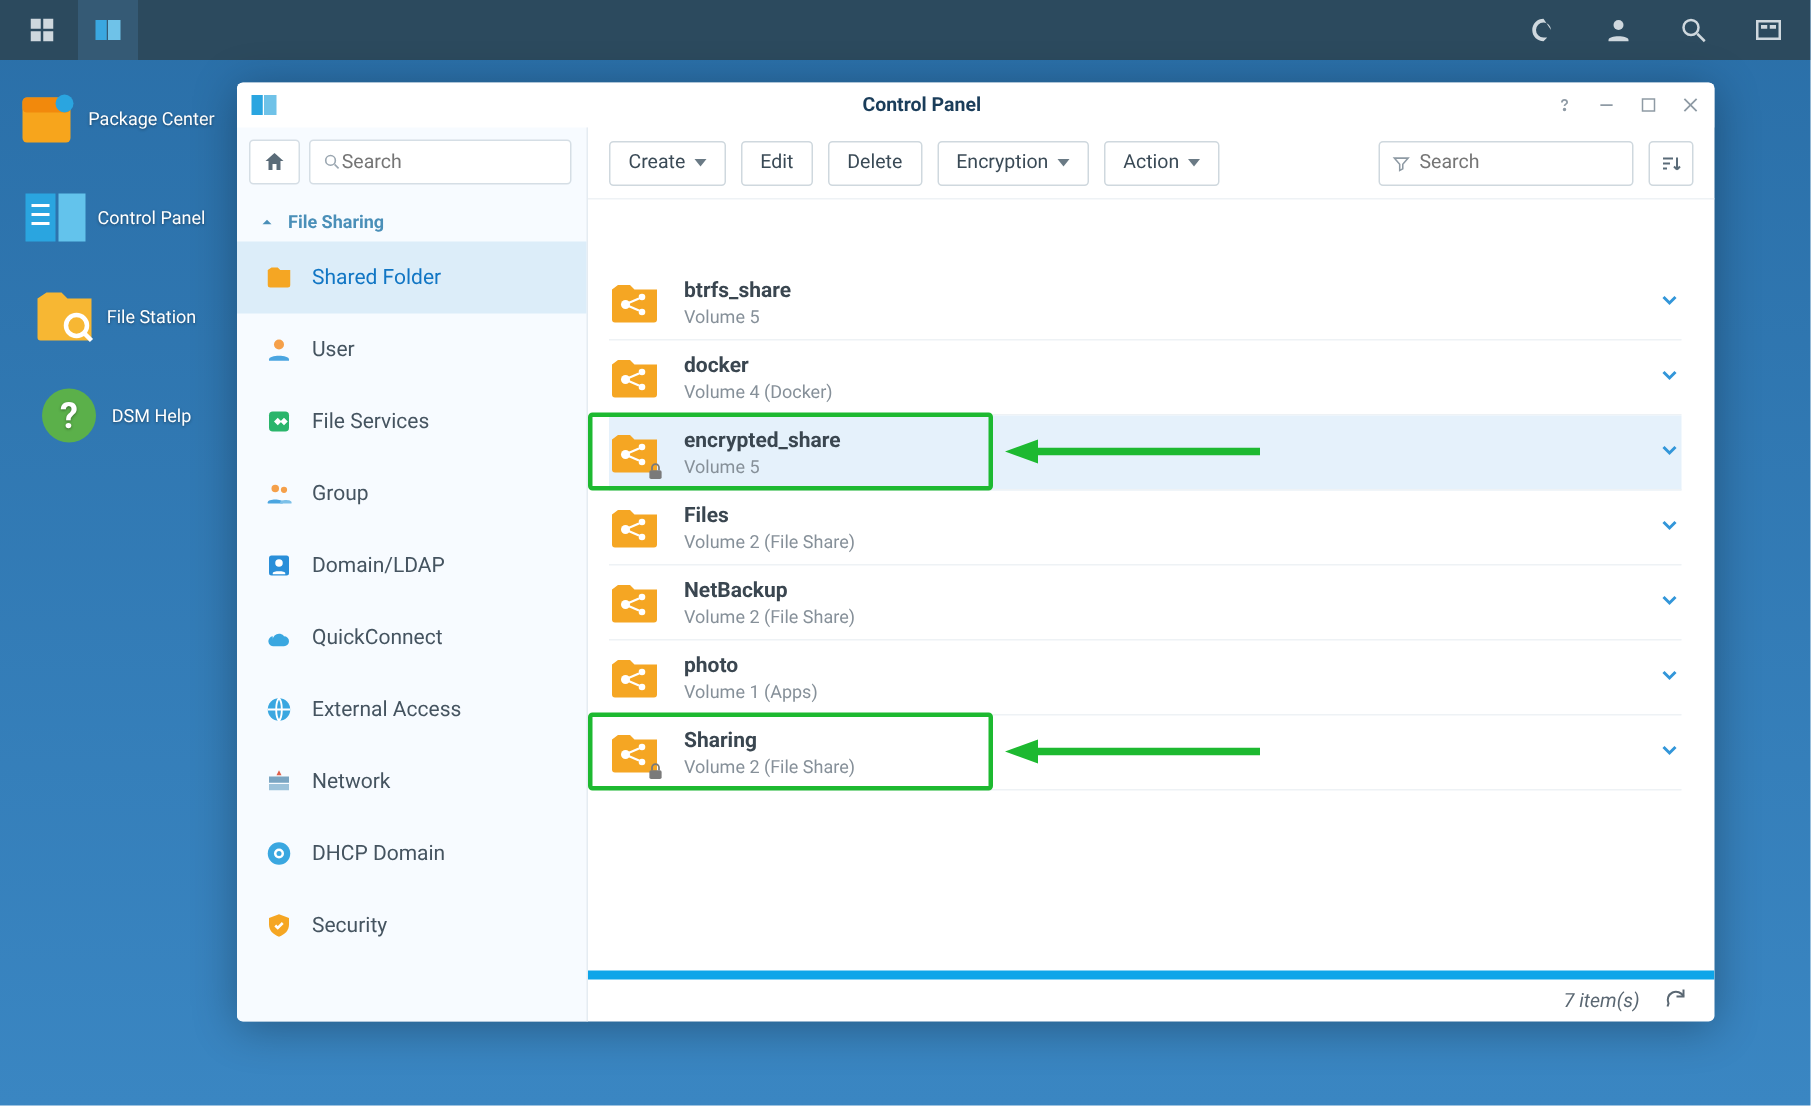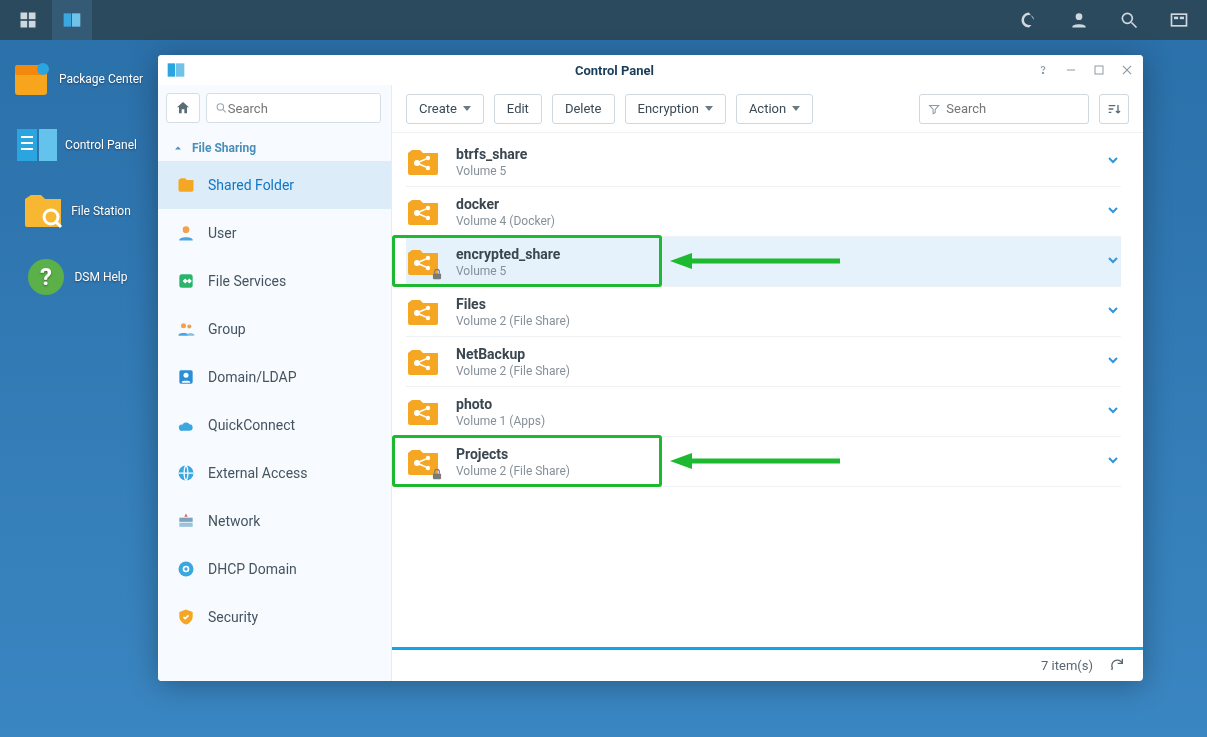--- a/index.html
+++ b/index.html
@@ -32,41 +32,41 @@
 .sb-top { display: flex; gap: 6px; padding: 8px 10px 8px 8px; }
 .home-btn { width: 34px; height: 30px; border: 1px solid #d5dee5; border-radius: 3px; display: flex; align-items:center; justify-content:center; cursor:pointer; color:#5a6b78; background:#fff;}
 .sb-search { flex:1; height:30px; border:1px solid #d5dee5; border-radius:3px; display:flex; align-items:center; padding:0 8px; color:#9aa6b0; font-size:13px; background:#fff; }
 .sb-search input { border:none; outline:none; width:100%; font-size:13px; color:#333; }
 .sb-group-hdr { display:flex; align-items:center; gap:8px; padding: 10px 14px 6px 14px; color:#4a8fb8; font-weight:700; font-size:12px; cursor:pointer;}
 .sb-group-hdr svg { width:12px; height:12px; fill:#4a8fb8; }
 .sb-item { display:flex; align-items:center; gap:12px; height:48px; padding:0 18px; cursor:pointer; font-size:14px; color:#455460;}
 .sb-item.selected { background:#dcedf9; color:#1176c4; }
 .sb-item .sicon { width:20px; height:20px; display:flex; align-items:center; justify-content:center; }
 
-.main { flex:1; display:flex; flex-direction:column; }
+.main { flex:1; display:flex; flex-direction:column;gap:40px; }
 .toolbar { height:48px; display:flex; align-items:center; padding:0 14px; gap:10px; border-bottom:1px solid #eef2f5; }
 .btn { height:30px; border:1px solid #cfd8de; border-radius:3px; background:#fff; padding:0 12px; font-size:13px; color:#3a4a56; cursor:pointer; display:flex; align-items:center; gap:6px;}
 .btn .caret { width:0; height:0; border-left:4px solid transparent; border-right:4px solid transparent; border-top:5px solid #6a7a85; }
 .tool-search { margin-left:auto; display:flex; align-items:center; height:30px; border:1px solid #cfd8de; border-radius:3px; padding:0 8px; width:170px; color:#8e9aa4; font-size:13px; }
 .tool-search input { border:none; outline:none; width:100%; font-size:13px; }
 .sort-btn { width:30px; height:30px; border:1px solid #cfd8de; border-radius:3px; display:flex; align-items:center; justify-content:center; cursor:pointer; }
 
 .folder-list { flex:1; overflow:auto; padding: 4px 22px 0 14px; position:relative; }
 .row { height:50px; display:flex; align-items:center; border-bottom:1px solid #eef2f5; position:relative; }
 .row.selected { background:#e5f1fb; }
 .row .folder-icon { width:34px; height:28px; margin-right:16px; position:relative; }
 .row .meta { display:flex; flex-direction:column; }
 .row .name { font-size:14px; font-weight:700; color:#3a4650; }
 .row .sub { font-size:12px; color:#869099; margin-top:2px; }
 .row .chev { margin-left:auto; color:#3296d9; }
 .row .lock-badge { position:absolute; right:-4px; bottom:-5px; width:14px; height:14px; }
 .highlight-box { position:absolute; border:3px solid #1db930; border-radius:3px; pointer-events:none; }
 .arrow-ann { position:absolute; pointer-events:none; }
 
-.statusbar { height:34px; border-top:3px solid #0ea5e9; display:flex; align-items:center; padding:0 18px; font-size:13px; color:#5a6772; }
+.statusbar { height:34px; border-top:6px solid #0ea5e9; display:flex; align-items:center; padding:0 18px; font-size:13px; color:#5a6772;font-style:italic; }
 .statusbar .refresh { margin-left:auto; cursor:pointer; color:#5a6772; }
 
 
 .folder-svg { width:34px; height:28px; }
 </style>
 </head>
 <body>
 
 <div class="taskbar">
   <div class="left">
@@ -459,21 +459,21 @@
                 <circle cx="11" cy="15" r="3" fill="#fff"></circle>
                 <circle cx="22" cy="10" r="2.2" fill="#fff"></circle>
                 <circle cx="22" cy="20" r="2.2" fill="#fff"></circle>
                 <line x1="13" y1="14" x2="20" y2="11" stroke="#fff" stroke-width="1.5"></line>
                 <line x1="13" y1="16" x2="20" y2="19" stroke="#fff" stroke-width="1.5"></line>
               </svg><svg class="lock-badge" viewBox="0 0 24 24">
                 <rect x="5" y="11" width="14" height="10" rx="2" fill="#7a7a7a"></rect>
                 <path d="M8 11V8a4 4 0 118 0v3" fill="none" stroke="#7a7a7a" stroke-width="2"></path>
               </svg></div>
             <div class="meta">
-              <div class="name">Projects</div>
+              <div class="name">Sharing</div>
               <div class="sub">Volume 2 (File Share)</div>
             </div>
             <div class="chev"><svg width="16" height="16" viewBox="0 0 24 24" fill="none" stroke="#3296d9" stroke-width="3">
                 <path d="M6 9l6 6 6-6"></path>
               </svg></div>
           </div>
           <div class="highlight-box" style="left: 0px; top: 102px; width: 270px; height: 52px;"></div>
           <div class="arrow-ann" style="left: 278px; top: 118px;"><svg width="170" height="20" viewBox="0 0 170 20">
               <line x1="20" y1="10" x2="170" y2="10" stroke="#1db930" stroke-width="5"></line>
               <polygon points="0,10 22,2 22,18" fill="#1db930"></polygon>

